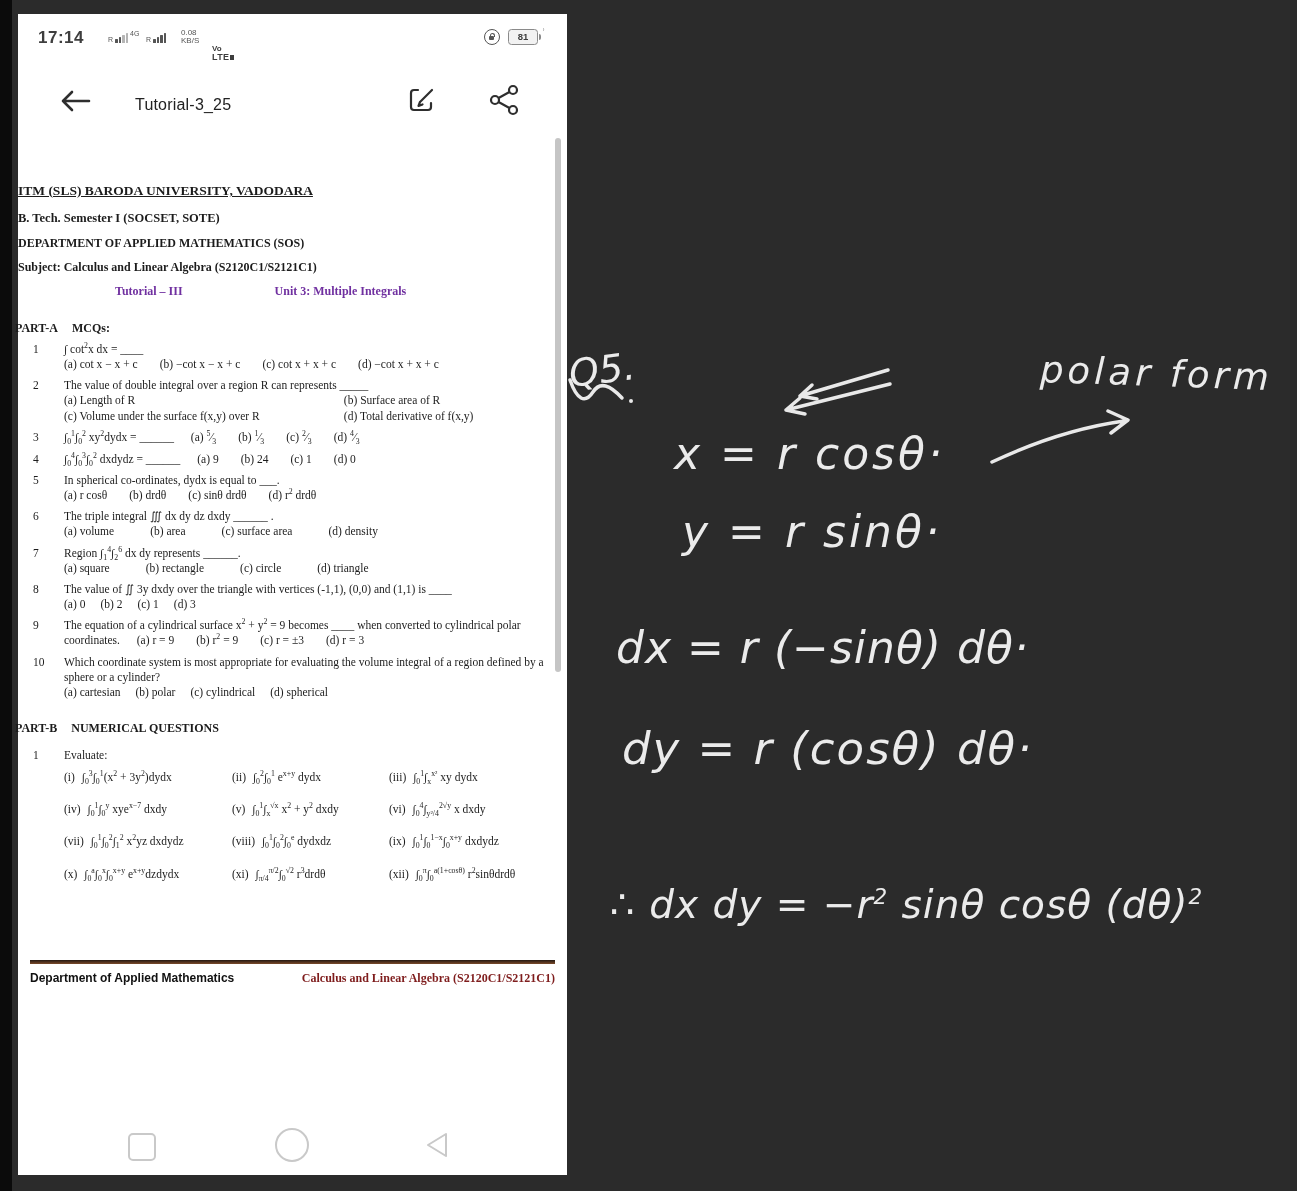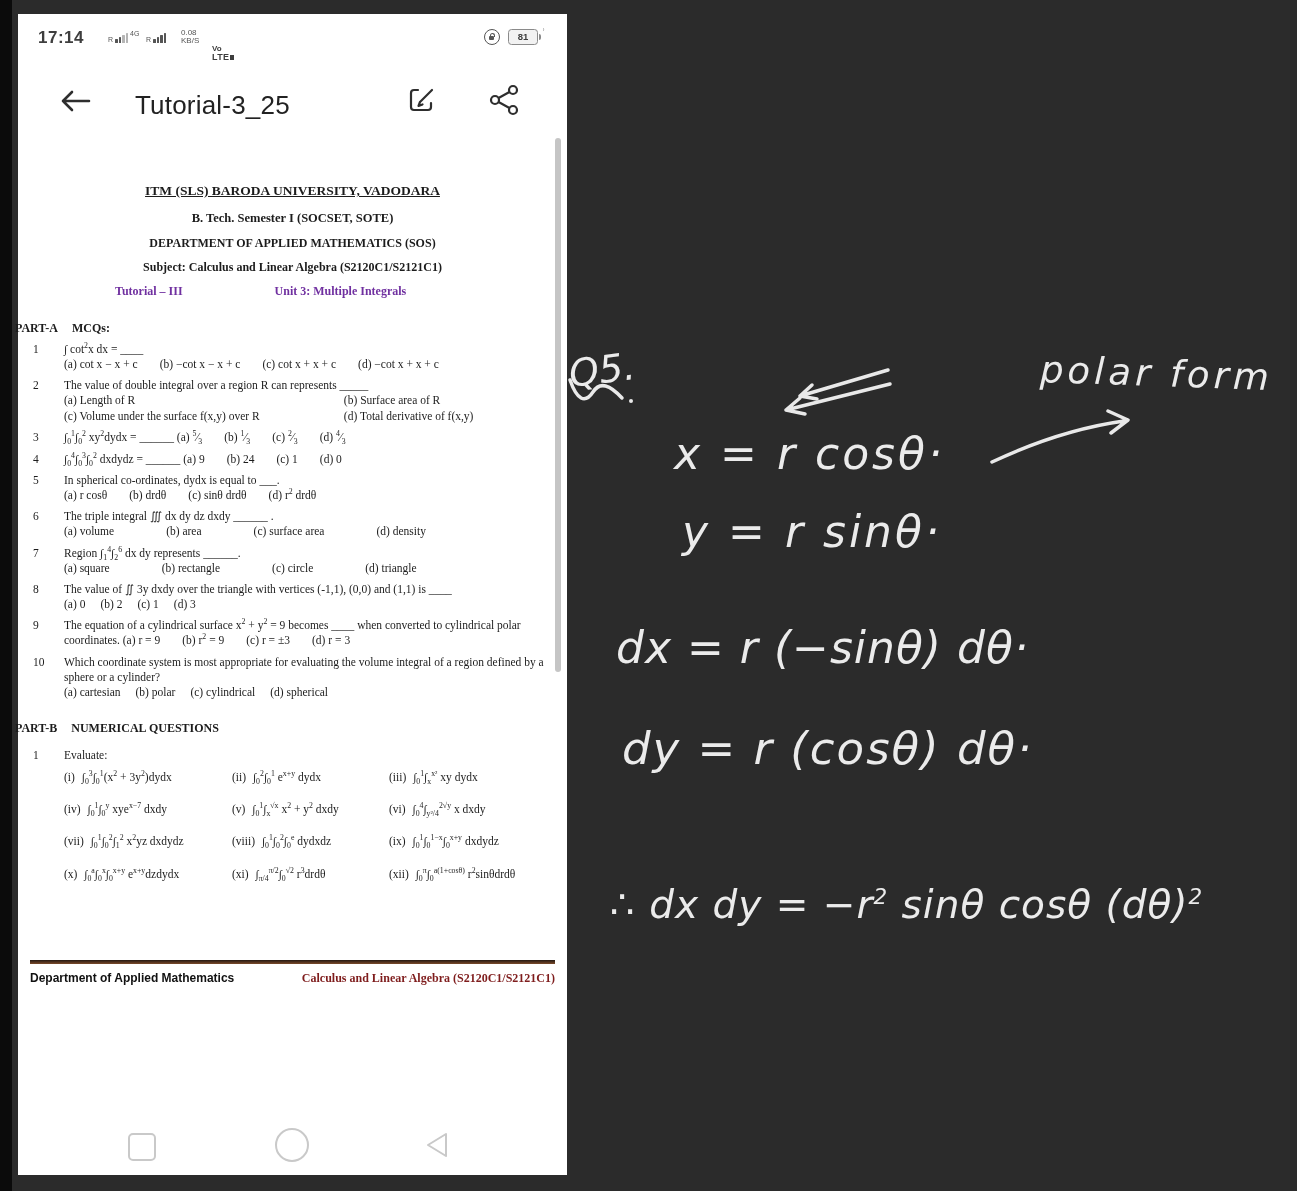--- a/index.html
+++ b/index.html
@@ -31,45 +31,45 @@
   .lockicon .body{position:absolute;left:3.5px;top:5.5px;width:5px;height:4px;background:#555;border-radius:1px}
   .lockicon .arc{position:absolute;left:4.5px;top:2.5px;width:3px;height:3px;border:1.2px solid #555;border-bottom:none;border-radius:3px 3px 0 0}
   .battery{position:absolute;left:490px;top:3px;width:28px;height:14px;border:1.5px solid #8a8a8a;border-radius:3.5px;
            font-size:9.5px;font-weight:bold;color:#3d3d3d;text-align:center;line-height:14px;background:#f2f2f2}
   .battery:after{content:"";position:absolute;right:-4px;top:3.5px;width:2.2px;height:6px;background:#8a8a8a;border-radius:0 2px 2px 0}
   .batt-tick{position:absolute;left:524px;top:2px;font-size:10px;color:#777}
 
   
   .appbar{position:absolute;left:0;top:60px;width:100%;height:62px;background:#fff}
   .backbtn{position:absolute;left:40px;top:12px;width:34px;height:30px;cursor:pointer}
-  .apptitle{position:absolute;left:117px;top:16px;font-size:26px;color:#222;letter-spacing:.2px}
+  .apptitle{position:absolute;left:117px;top:22px;font-size:16px;color:#222;letter-spacing:.2px}
   .editbtn{position:absolute;left:390px;top:12px;width:30px;height:30px}
   .sharebtn{position:absolute;left:470px;top:10px;width:32px;height:32px}
 
   
   .doc{position:absolute;left:0;top:150px;right:0;font-family:"Liberation Serif",serif;color:var(--docink);
        font-size:11.5px;line-height:1.32;}
-  .center{text-align:center}
+  .center{}
   .t1{font-size:13.5px;font-weight:bold;text-decoration:underline;margin-top:18px}
   .t2{font-size:12.5px;font-weight:bold;margin-top:10px}
   .t3{font-size:12px;font-weight:bold;margin-top:10px}
   .t4{font-size:12px;font-weight:bold;margin-top:8px}
   .t5row{display:flex;margin-top:8px;color:var(--accent);font-weight:bold;font-size:12px}
   .t5row .tut{margin-left:97px}
   .t5row .unit{margin-left:92px}
   .part{display:flex;gap:14px;font-weight:bold;margin:21px 0 5px;padding-left:0;margin-left:-3px;font-size:12px}
   .q{display:flex;padding-left:15px;margin-bottom:6px}
   .qnum{width:31px;flex:none}
   .qbody{flex:1;padding-right:12px}
   .qopts{display:flex;gap:22px;flex-wrap:wrap}
-  .q-row-wide .qopts{gap:52px}
+  .q-row-wide .qopts{gap:36px}
   .q-row-tight .qopts{gap:15px}
   .q-cols2 .qopts{display:grid;grid-template-columns:57% 43%;gap:1px 0}
   .q-inline .qtext{display:inline}
-  .q-inline .qopts{display:inline;}
+  .q-inline .qopts{display:inline;margin-left:14px}
   .q-inline .opt{margin-right:22px}
   sup{font-size:68%;line-height:0}
   sub{font-size:68%;line-height:0}
   .evaluate{display:flex;padding-left:15px;margin:11px 0 7px}
   .evaluate .qnum{width:31px}
   .items{display:grid;grid-template-columns:168px 157px auto;row-gap:17px;margin:4px 10px 0 46px}
   .item{white-space:nowrap}
   .item .lbl{margin-right:4px}
   .footer{position:absolute;top:946px;left:12px;right:12px}
   .footrule{height:4px;background:linear-gradient(var(--rule1),var(--rule2))}

